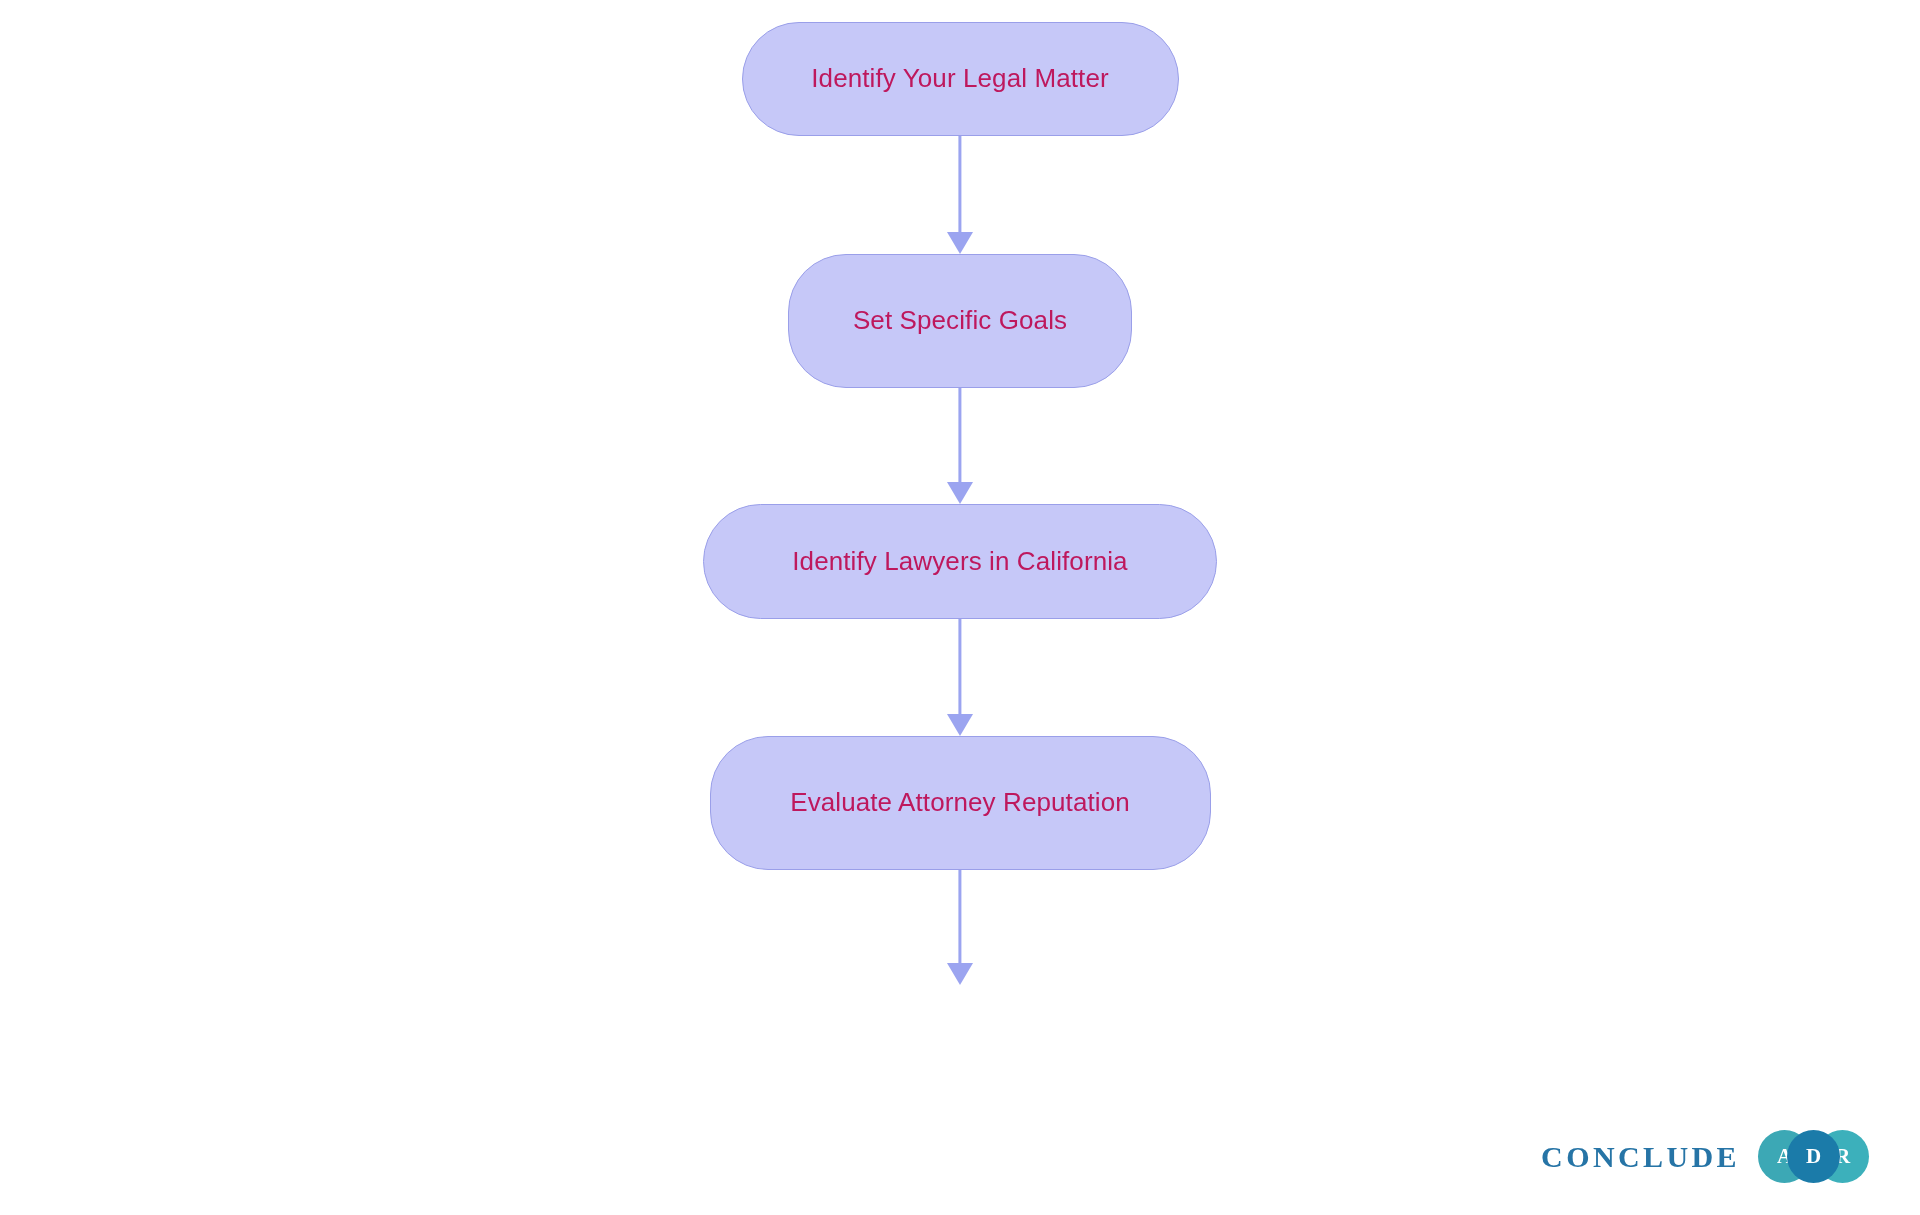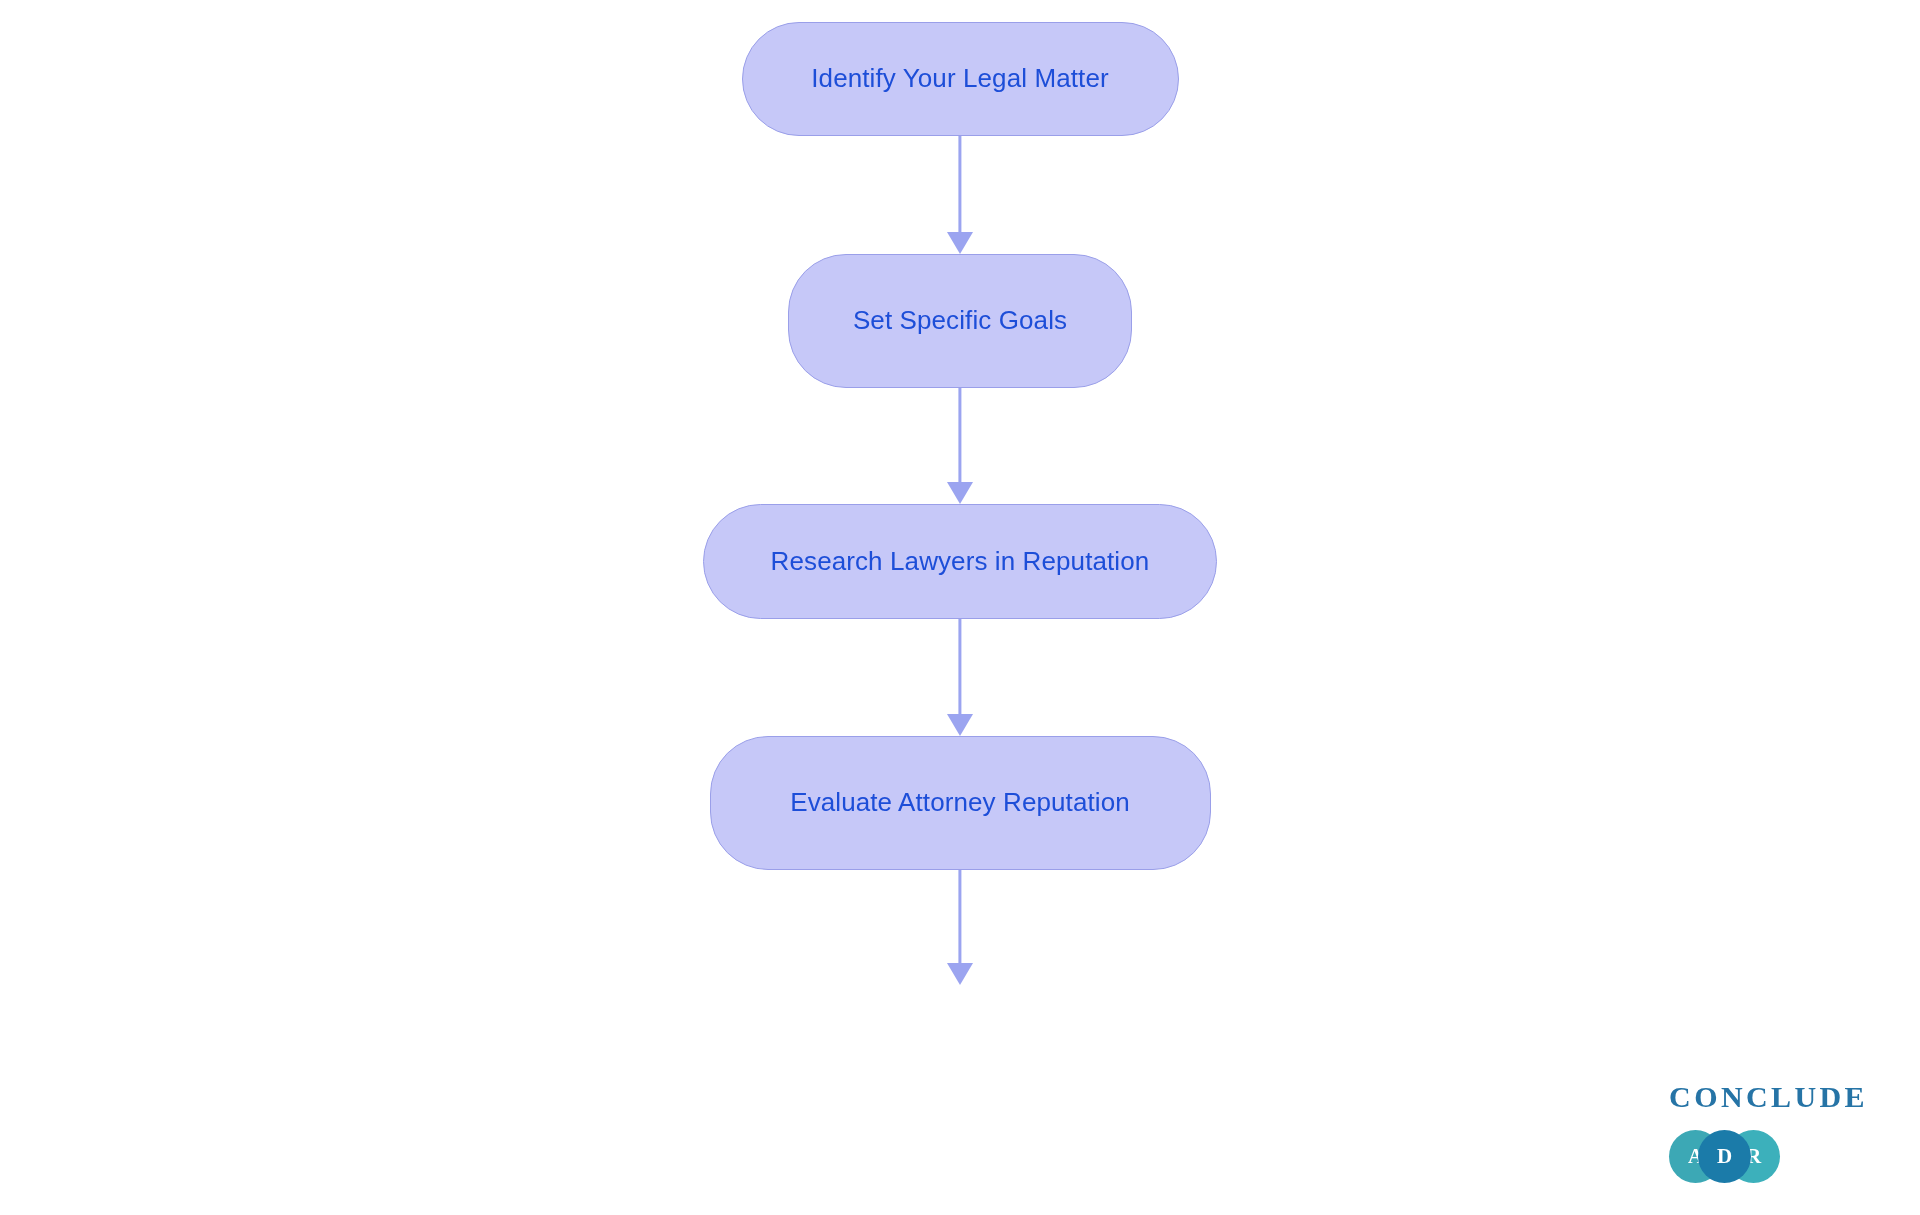--- a/index.html
+++ b/index.html
@@ -34,21 +34,21 @@
     flex-direction: column;
     align-items: center;
   }
 
   
   .flow-node {
     box-sizing: border-box;
     background: #c6c8f8;
     border: 1.6px solid #9a9fe9;
     border-radius: 58px;
-    color: #1d4ed8;
+    color: #be185d;
     display: flex;
     align-items: center;
     justify-content: center;
     text-align: center;
     font-size: 26px;
     font-weight: 400;
     letter-spacing: 0.1px;
     line-height: 1.2;
     white-space: nowrap;
     user-select: none;
@@ -104,24 +104,23 @@
   .connector.c3 .stem { height: 95px; }
   .connector.c4 { height: 115px; }
   .connector.c4 .stem { height: 93px; }
 
   
   .brand-logo {
     position: absolute;
     right: 52px;
     bottom: 32px;
     display: flex;
-    align-items: flex-start;
+    align-items: center;
     gap: 18px;
     user-select: none;
-    flex-direction: column;
   }
   .brand-wordmark {
     font-family: "Liberation Serif", serif;
     font-size: 30px;
     font-weight: 700;
     letter-spacing: 3.4px;
     color: #2674a6;
     line-height: 1;
     white-space: nowrap;
   }
@@ -168,21 +167,21 @@
     <div class="flow-node n2">
       <span class="node-label">Set Specific Goals</span>
     </div>
 
     <div class="connector c2">
       <span class="stem"></span>
       <span class="head"></span>
     </div>
 
     <div class="flow-node n3">
-      <span class="node-label">Research Lawyers in Reputation</span>
+      <span class="node-label">Identify Lawyers in California</span>
     </div>
 
     <div class="connector c3">
       <span class="stem"></span>
       <span class="head"></span>
     </div>
 
     <div class="flow-node n4">
       <span class="node-label">Evaluate Attorney Reputation</span>
     </div>

